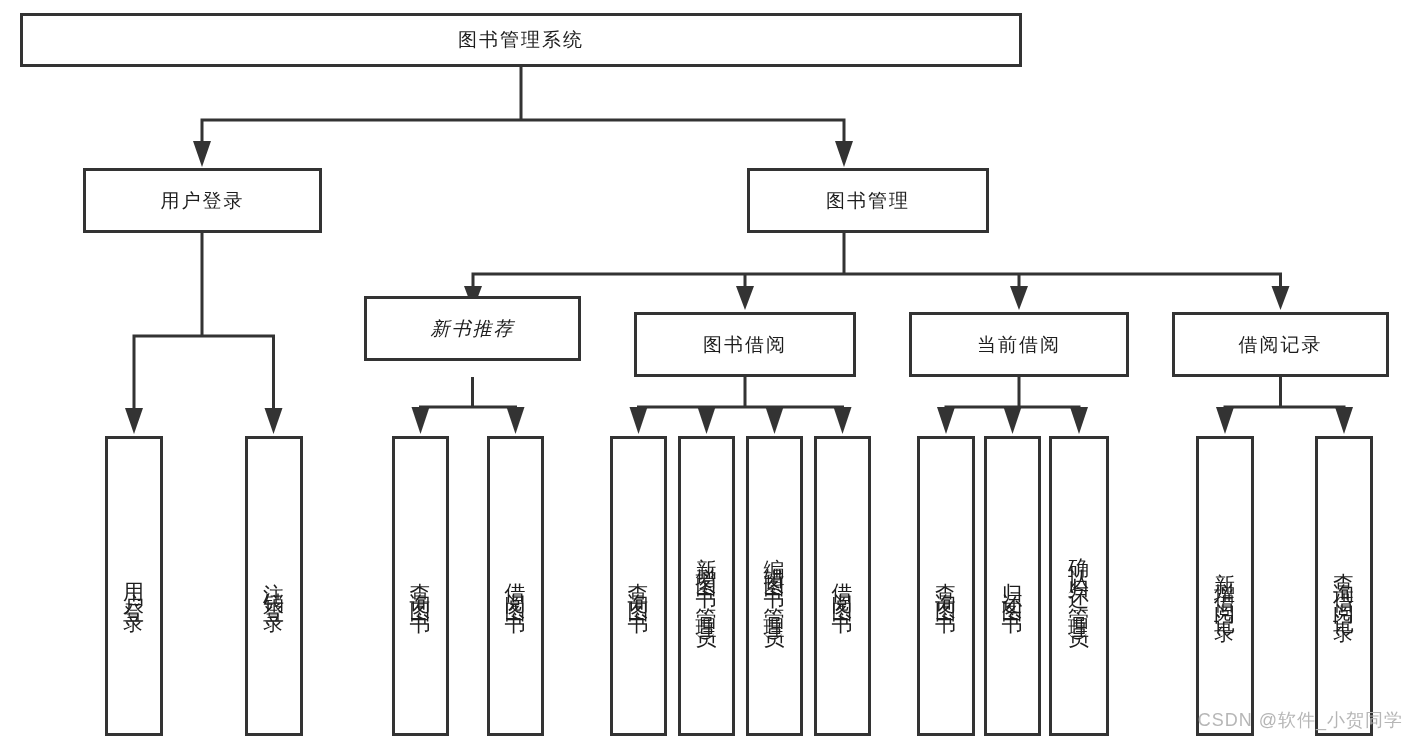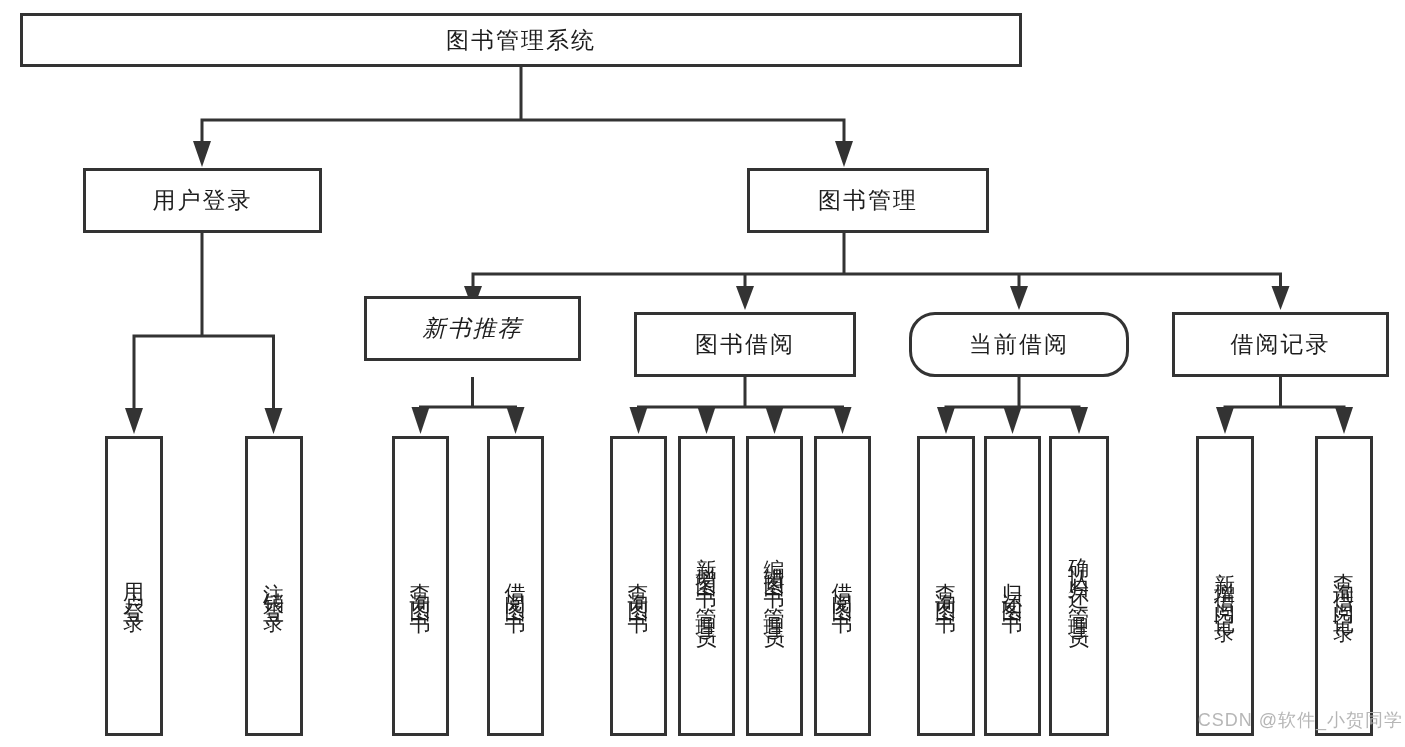--- a/index.html
+++ b/index.html
@@ -27,21 +27,21 @@
     position: absolute;
     box-sizing: border-box;
     border: 3px solid #333333;
     background: #ffffff;
     display: flex;
     align-items: center;
     justify-content: center;
     color: #1d1d1d;
   }
   .hlabel {
-    font-size: 23px;
+    font-size: 19px;
     letter-spacing: 2px;
     white-space: nowrap;
     color: #1d1d1d;
   }
   .leaf .vlabel {
     writing-mode: vertical-rl;
     text-orientation: mixed;
     font-size: 21px;
     letter-spacing: 10px;
     line-height: 1;
@@ -136,21 +136,21 @@
   <div class="node" style="left:723px; top:168px; width:242px; height:65px;margin-left:24px;">
     <span class="hlabel">图书管理</span>
   </div>
 
   <div class="node" style="left:364px; top:296px; width:217px; height:65px;font-style:italic;">
     <span class="hlabel">新书推荐</span>
   </div>
   <div class="node" style="left:634px; top:312px; width:222px; height:65px;align-items:center;">
     <span class="hlabel">图书借阅</span>
   </div>
-  <div class="node" style="left:909px; top:312px; width:220px; height:65px;border-radius:26px;">
+  <div class="node" style="left:909px; top:312px; width:220px; height:65px;">
     <span class="hlabel">当前借阅</span>
   </div>
   <div class="node" style="left:1172px; top:312px; width:217px; height:65px;">
     <span class="hlabel">借阅记录</span>
   </div>
 
   <div class="node leaf" style="left:105px; top:436px; width:58px; height:300px;">
     <span class="vlabel">用户登录</span>
   </div>
   <div class="node leaf" style="left:245px; top:436px; width:58px; height:300px;">

